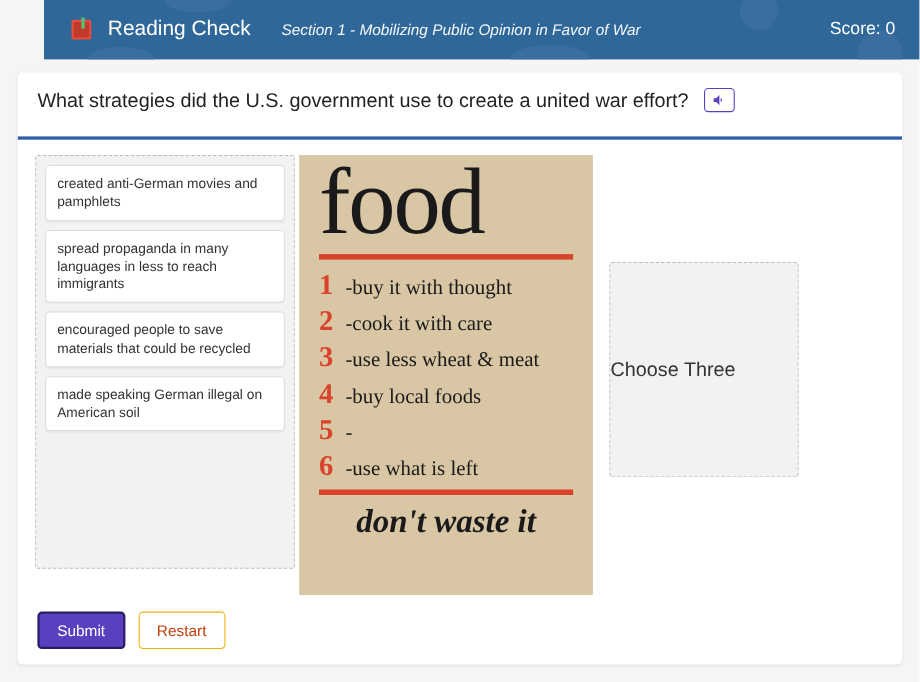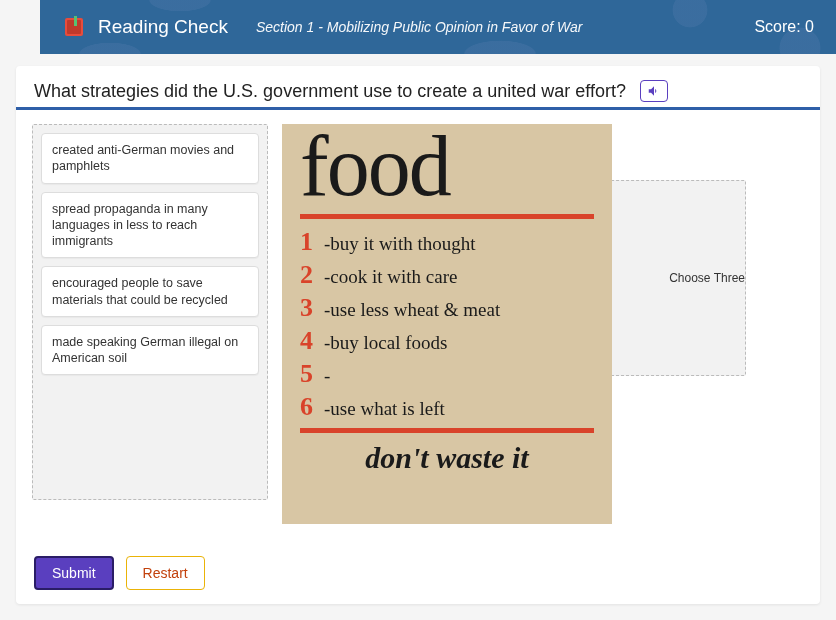--- a/index.html
+++ b/index.html
@@ -38,41 +38,41 @@
     margin: 12px 16px 0 16px;
     background: #fff;
     border-radius: 4px;
     box-shadow: 0 1px 3px rgba(0,0,0,0.08);
     overflow: hidden;
     height: 538px;
     display:flex;
     flex-direction:column;
   }
   .question-bar {
-    padding: 14px 18px 5px 18px;
+    padding: 14px 18px 22px 18px;
     display:flex;
     align-items:center;
   }
   .question-text { font-size: 18px; color:#222; }
   .audio-btn {
     margin-left: 14px;
     width: 28px; height: 22px;
     border: 1.5px solid #5a3fbf;
     border-radius: 4px;
     background:#fff;
     display:flex; align-items:center; justify-content:center;
     cursor:pointer;
   }
   .audio-btn svg { width:14px; height:14px; }
   .divider { height:3px; background:#2f5fa8; width:100%; }
   .content {
     flex:1;
     padding: 14px 16px 0 16px;
     display:flex;
-    gap: 14px;
+    gap: 4px;
   }
   .pool, .target {
     border: 1.5px dashed #bbb;
     border-radius: 2px;
     background: #f2f2f2;
   }
   .pool {
     width: 236px;
     height: 376px;
     padding: 8px;
@@ -90,21 +90,21 @@
     color:#333;
     cursor:grab;
     box-shadow: 0 1px 1px rgba(0,0,0,0.04);
   }
   .poster-wrap {
     width: 278px;
     display:flex;
     flex-direction:column;
   }
   .poster {
-    width: 330px;
+    width: 267px;
     height: 400px;
     background: #d8c6a4;
     position:relative;
     font-family: Georgia, 'Times New Roman', serif;
     color:#1a1a1a;
     padding: 0 18px;
   }
   .poster .food {
     font-size: 86px;
     line-height: 0.95;
@@ -115,25 +115,25 @@
   }
   .poster .rule { height:5px; background:#d9432a; margin: 6px 0 8px 0; }
   .poster .line { font-size: 19px; margin: 3px 0; display:flex; align-items:baseline; font-family: Georgia, serif; }
   .poster .num { color:#d9432a; font-weight:bold; font-size:26px; width:24px; }
   .poster .txt { font-family: Georgia, serif; }
   .poster .dontwaste { font-style:italic; font-weight:bold; font-size:30px; margin-top:4px; font-family: Georgia, serif; text-align:center;}
   .poster .admin { text-align:center; font-size:9px; letter-spacing:1.5px; margin-top:2px; }
   .target {
     width: 172px;
     height: 196px;
-    margin-top: 56px;
+    margin-top: 97px;
     display:flex;
     align-items:center;
-    justify-content:flex-end;
-    font-size:12px;
+    justify-content:flex-start;
+    font-size:18px;
     color:#333;
   }
   .footer {
     padding: 10px 18px 14px 18px;
     display:flex;
     gap:12px;
   }
   .btn {
     border-radius:4px;
     padding: 7px 16px;

